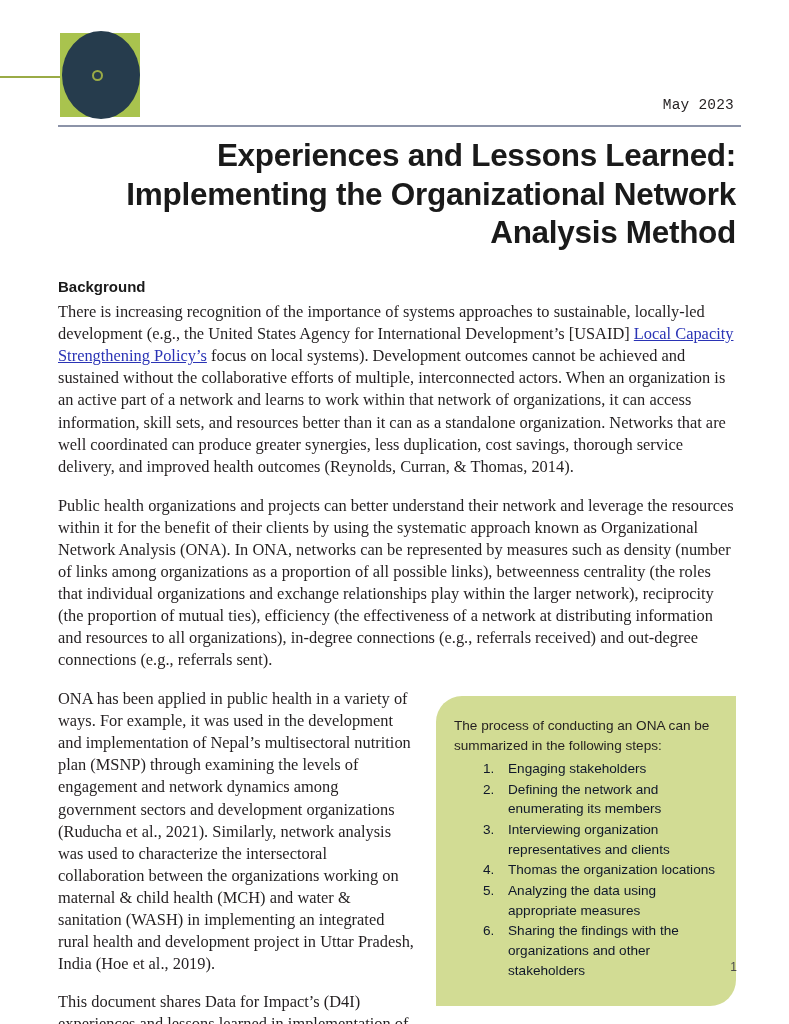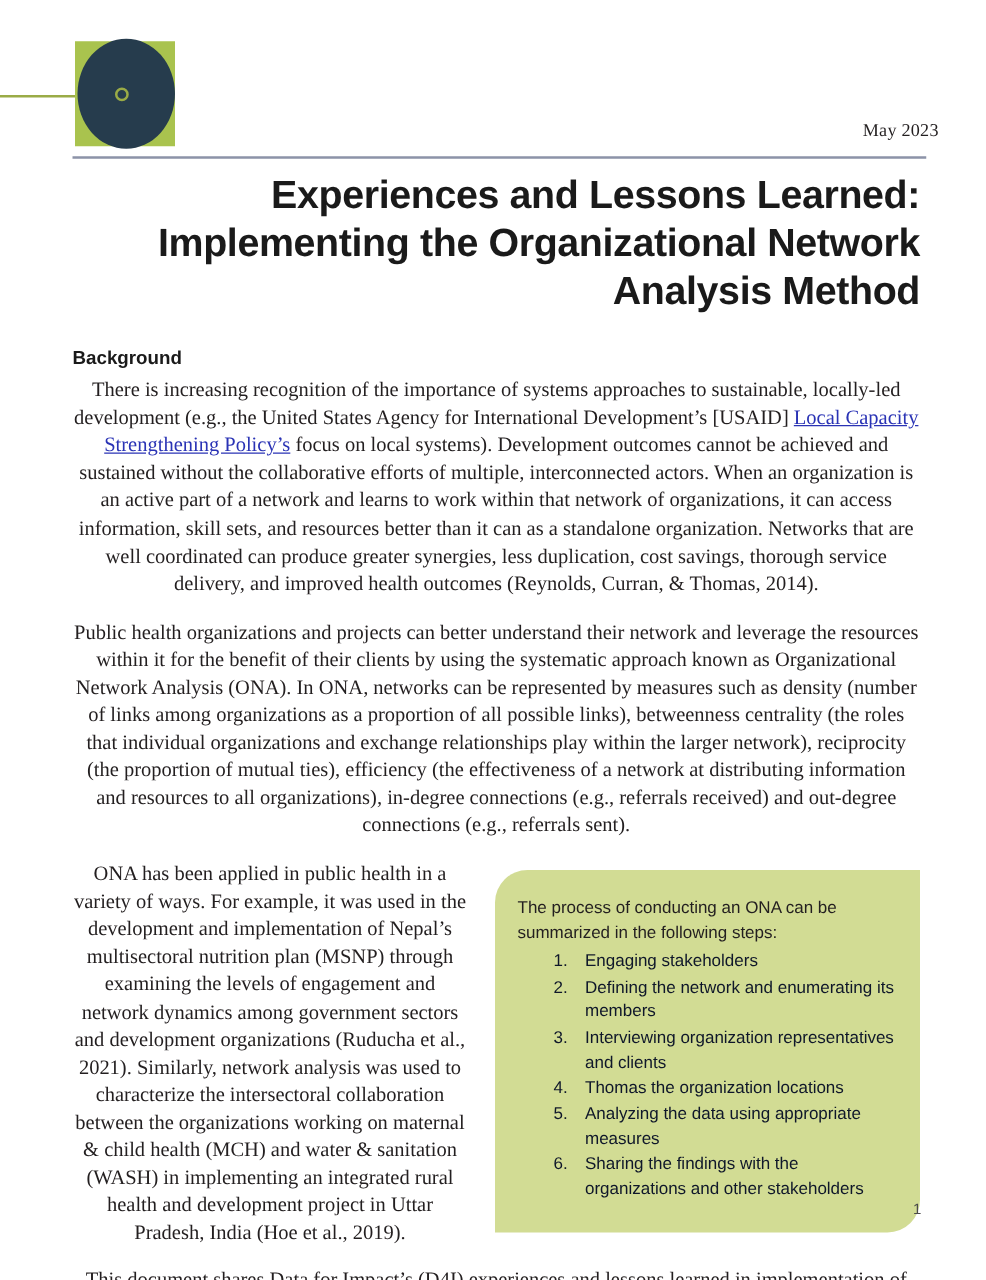--- a/index.html
+++ b/index.html
@@ -56,23 +56,23 @@
     position: absolute;
     left: 62px;
     top: 31px;
     width: 78px;
     height: 88px;
     background: #263c4d;
     border-radius: 50%;
   }
   .header-date {
     position: absolute;
-    right: 38px;
+    right: 55px;
     top: 97px;
-    font-family: Liberation Serif, serif;
+    font-family: Liberation Mono, monospace;
     font-size: 14.5px;
     font-weight: 400;
     color: #231f20;
     letter-spacing: 0.2px;
   }
   .header-rule {
     position: absolute;
     left: 58px;
     right: 48px;
     top: 125px;
@@ -103,34 +103,34 @@
     font-size: 15px;
     color: #1a1a1a;
     margin: 0 0 6px 0;
   }
   p.body-text {
     font-family: "Liberation Serif", serif;
     font-size: 16.4px;
     line-height: 1.345;
     color: #231f20;
     margin: 0 0 17px 0;
-    text-align: center;
+    text-align: left;
   }
   a.doclink {
     color: #2a33b5;
     text-decoration: underline;
   }
 
   
   .wrap-region {
     position: relative;
   }
   .callout {
     float: right;
-    width: 340px;
+    width: 300px;
     margin: 8px 0 10px 22px;
     background: #d2dc94;
     border-radius: 26px 0 26px 0;
     padding: 20px 18px 24px 18px;
     box-sizing: border-box;
     shape-outside: inset(0 0 0 0);
   }
   .callout-intro {
     font-family: "Liberation Sans", sans-serif;
     font-size: 13.6px;

